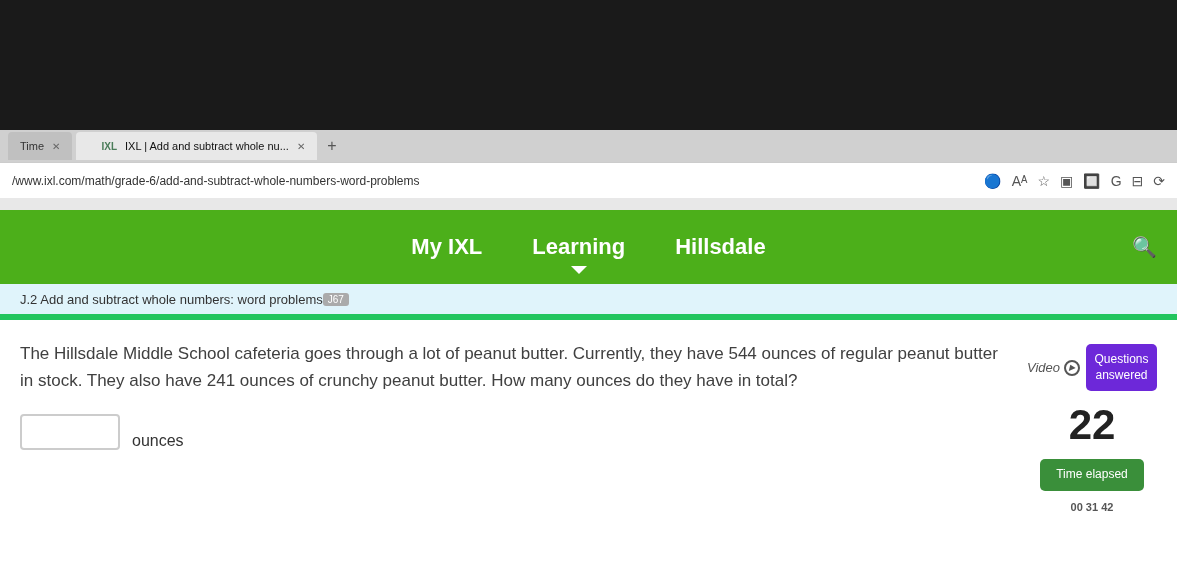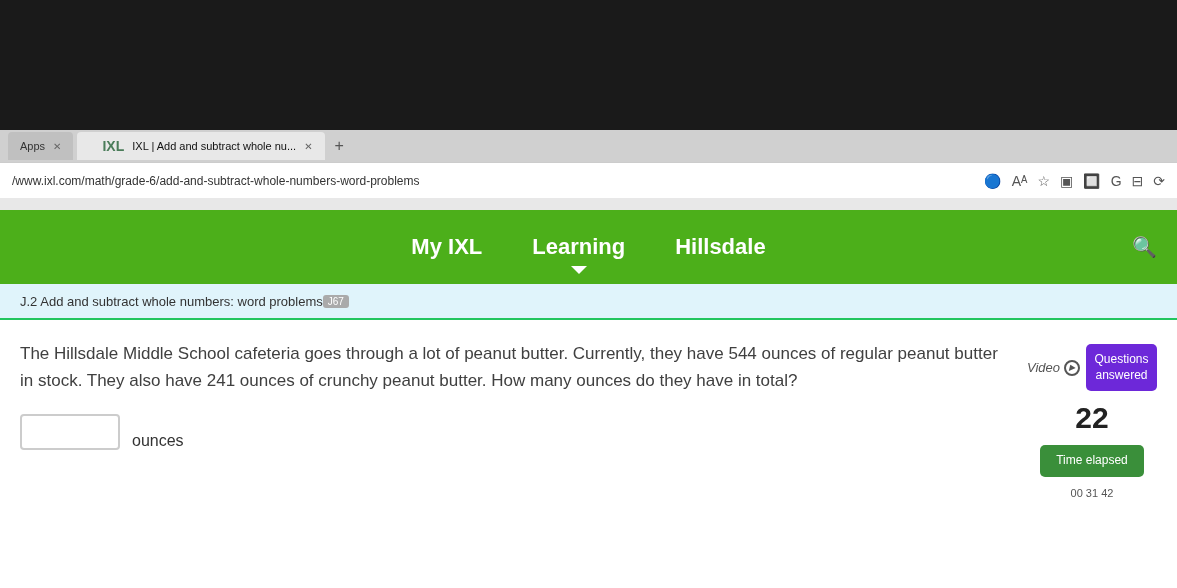--- a/index.html
+++ b/index.html
@@ -58,21 +58,21 @@
       color: #111;
     }
 
     .tab-close {
       cursor: pointer;
       color: #666;
       font-size: 10px;
     }
 
     .tab-icon {
-      font-size: 14px;
+      font-size: 10px;
       color: #4a7c59;
       font-weight: bold;
       padding-left: 13px;
     }
 
     .tab-add {
       background: none;
       border: none;
       font-size: 16px;
       color: #555;
@@ -160,21 +160,21 @@
       cursor: pointer;
     }
 
     
     .breadcrumb-bar {
       background: #e0f4fb;
       height: 36px;
       display: flex;
       align-items: center;
       padding: 0 20px;
-      border-bottom: 2px solid #22c55e;
+      border-bottom: 6px solid #22c55e;
     }
 
     .breadcrumb-text {
       font-size: 13px;
       color: #333;
     }
 
     .breadcrumb-badge {
       background: #aaa;
       color: #fff;
@@ -260,53 +260,54 @@
       color: #fff;
       padding: 8px 4px;
       border-radius: 5px;
       font-size: 12px;
       text-align: center;
       cursor: pointer;
       line-height: 1.3;
     }
 
     .score-number {
-      font-size: 30px;
+      font-size: 42px;
       font-weight: bold;
       color: #222;
       text-align: center;
     }
 
     .time-elapsed-btn {
       background: #3a8f3a;
       color: #fff;
       padding: 8px 16px;
       border-radius: 5px;
       font-size: 12px;
       text-align: center;
       cursor: pointer;
       line-height: 1.3;
     }
 
     .timer-display {
       font-size: 11px;
       color: #555;
       text-align: right;
+      font-weight: bold;
     }
   </style>
 </head>
 <body>
 
 <div class="top-overlay"></div>
 
 <div class="browser-chrome">
 
   <div class="tab-bar">
     <div class="tab">
-      <span>Apps</span>
+      <span>Time</span>
       <span class="tab-close">✕</span>
     </div>
     <div class="tab active">
       <span class="tab-icon">IXL</span>
       <span>IXL | Add and subtract whole nu...</span>
       <span class="tab-close">✕</span>
     </div>
     <button class="tab-add">+</button>
   </div>
 

